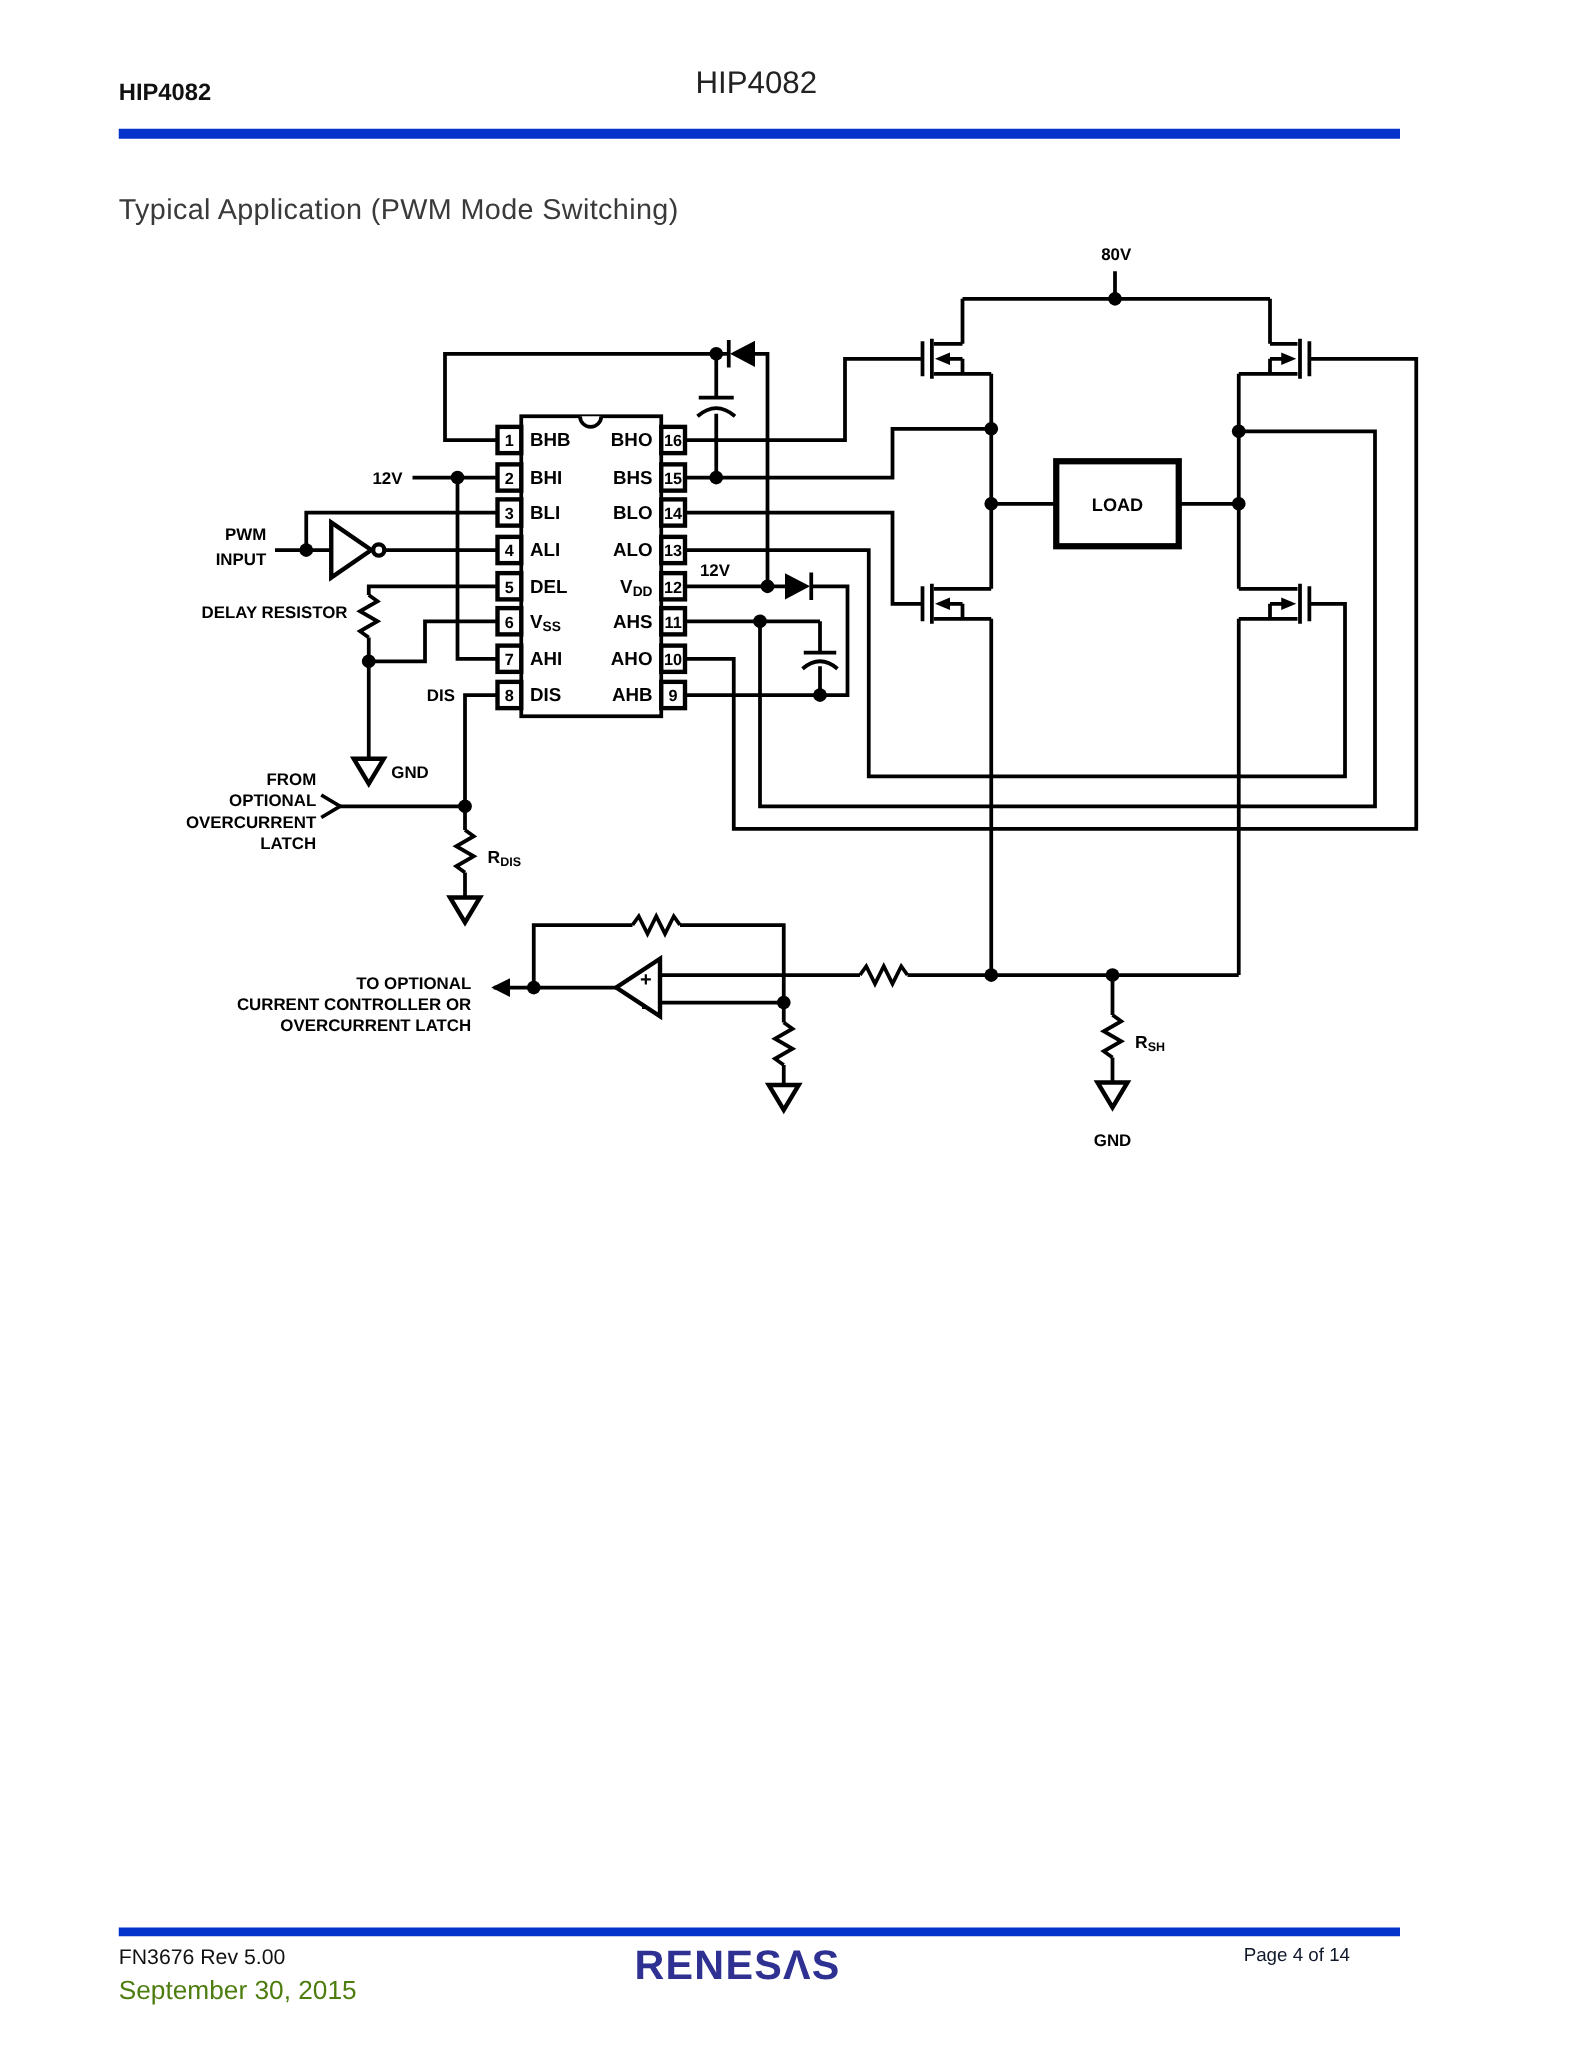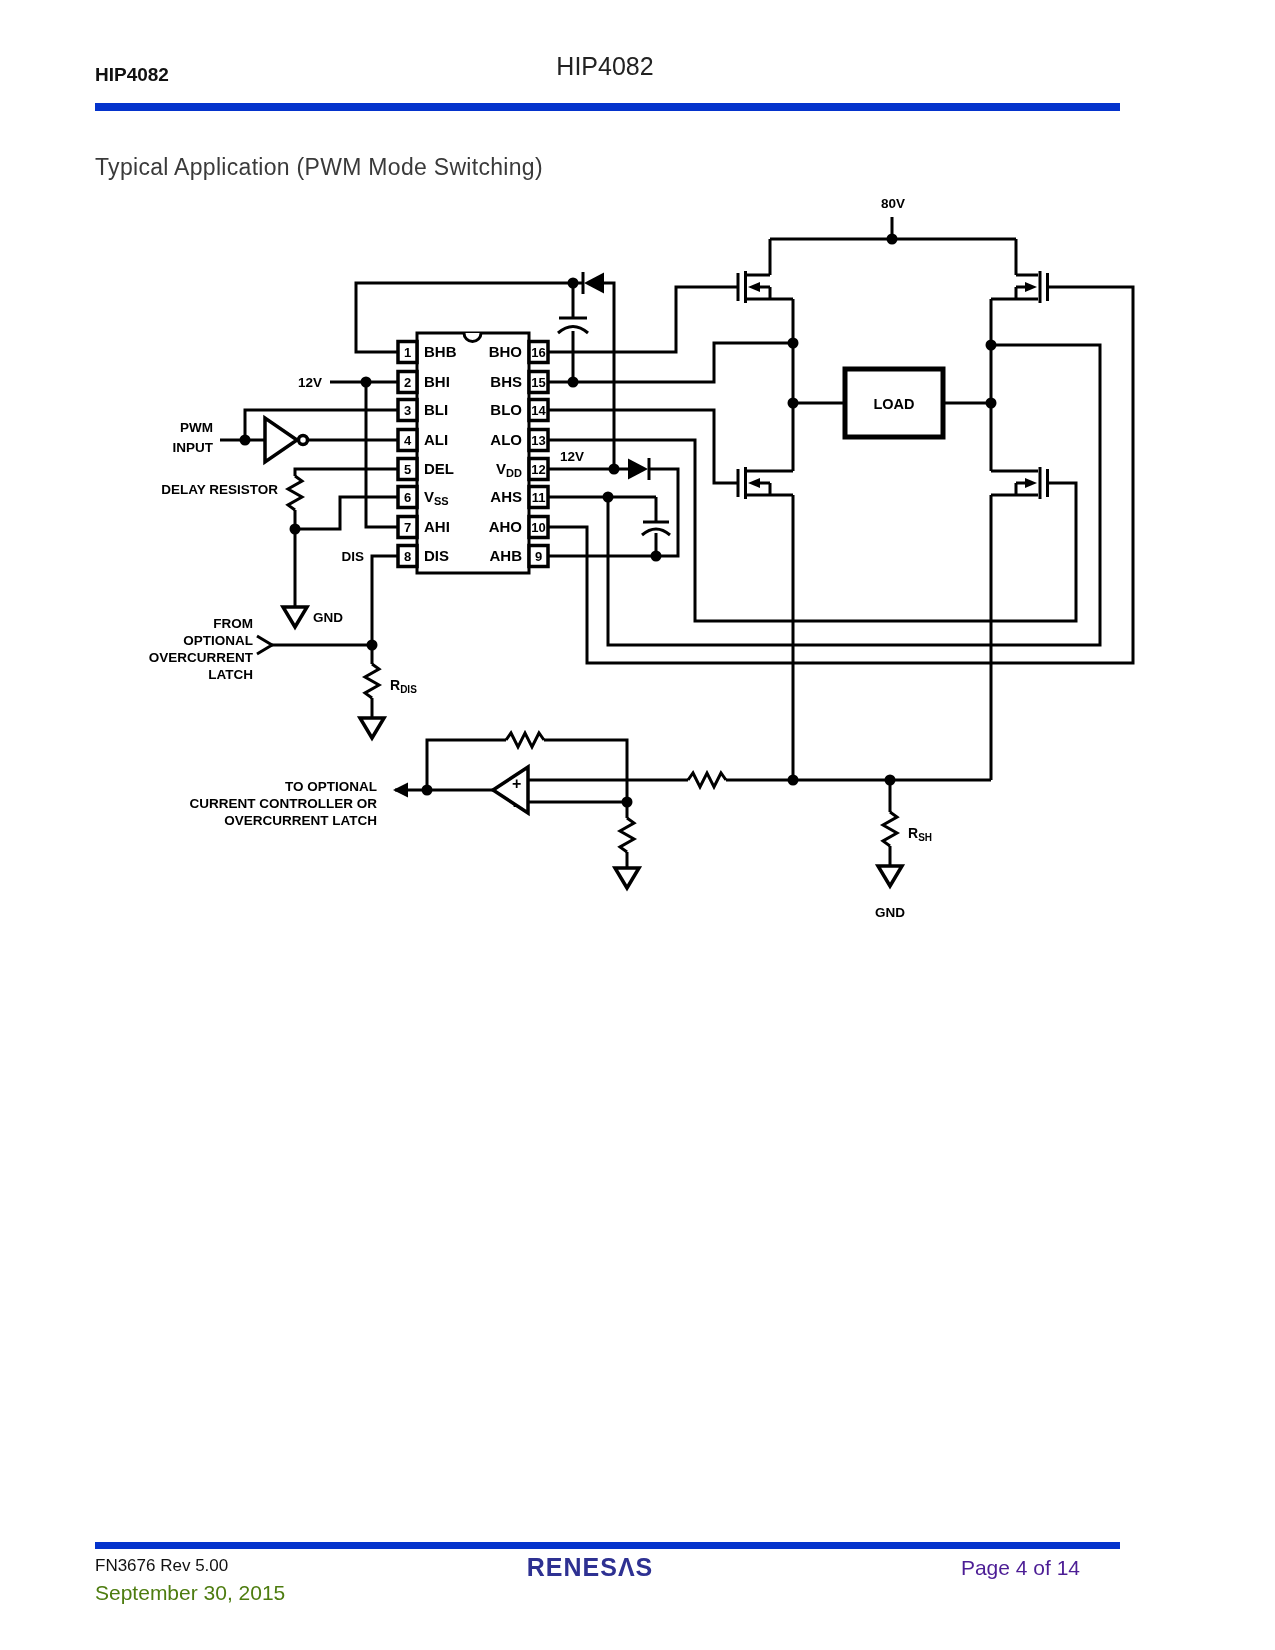--- a/index.html
+++ b/index.html
@@ -6,22 +6,22 @@
   body{width:1275px;height:1650px;position:relative;font-family:"Liberation Sans",sans-serif;color:#000;overflow:hidden;}
   .abs{position:absolute;}
   .hdr-doc-id{left:95px;top:64px;font-size:19px;font-weight:bold;color:#111;}
   .hdr-center{left:605px;top:52px;transform:translateX(-50%);font-size:25px;font-weight:400;color:#222;}
   .rule{left:95px;width:1025px;background:#0433cc;}
   .rule-top{top:103px;height:8px;}
   .rule-bottom{top:1542px;height:7px;}
   .section-title{left:95px;top:114px;font-size:23px;font-weight:400;color:#3a3a3a;letter-spacing:.3px;margin-top:40px;}
   .ftr-left1{left:95px;top:1556px;font-size:17px;color:#111;}
   .ftr-left2{left:95px;top:1581px;font-size:21px;color:#4d7c0f;}
-  .ftr-page{right:195px;top:1556px;font-size:21px;color:#4c1d95;}
-  .ftr-logo{left:590px;top:1553px;transform:translateX(-50%);font-size:25px;font-weight:700;color:#2e3192;letter-spacing:1px;}
+  .ftr-page{right:195px;top:1556px;font-size:15px;color:#0f172a;}
+  .ftr-logo{left:590px;top:1553px;transform:translateX(-50%);font-size:33px;font-weight:700;color:#2e3192;letter-spacing:1px;}
   svg text{fill:#000;}
   .pnum{font:bold 13px "Liberation Sans",sans-serif;}
   .pname{font:bold 15px "Liberation Sans",sans-serif;}
   .psub{font-size:11px;}
   .wlabel{font:bold 13.5px "Liberation Sans",sans-serif;}
   .rsub{font-size:10px;}
   .opsign{font:bold 16px "Liberation Sans",sans-serif;}
   .wire{stroke:#000;stroke-width:3;fill:none;}
   .thin{stroke:#000;stroke-width:3;fill:none;}
   .sym{stroke:#000;stroke-width:3.5;fill:#fff;}

